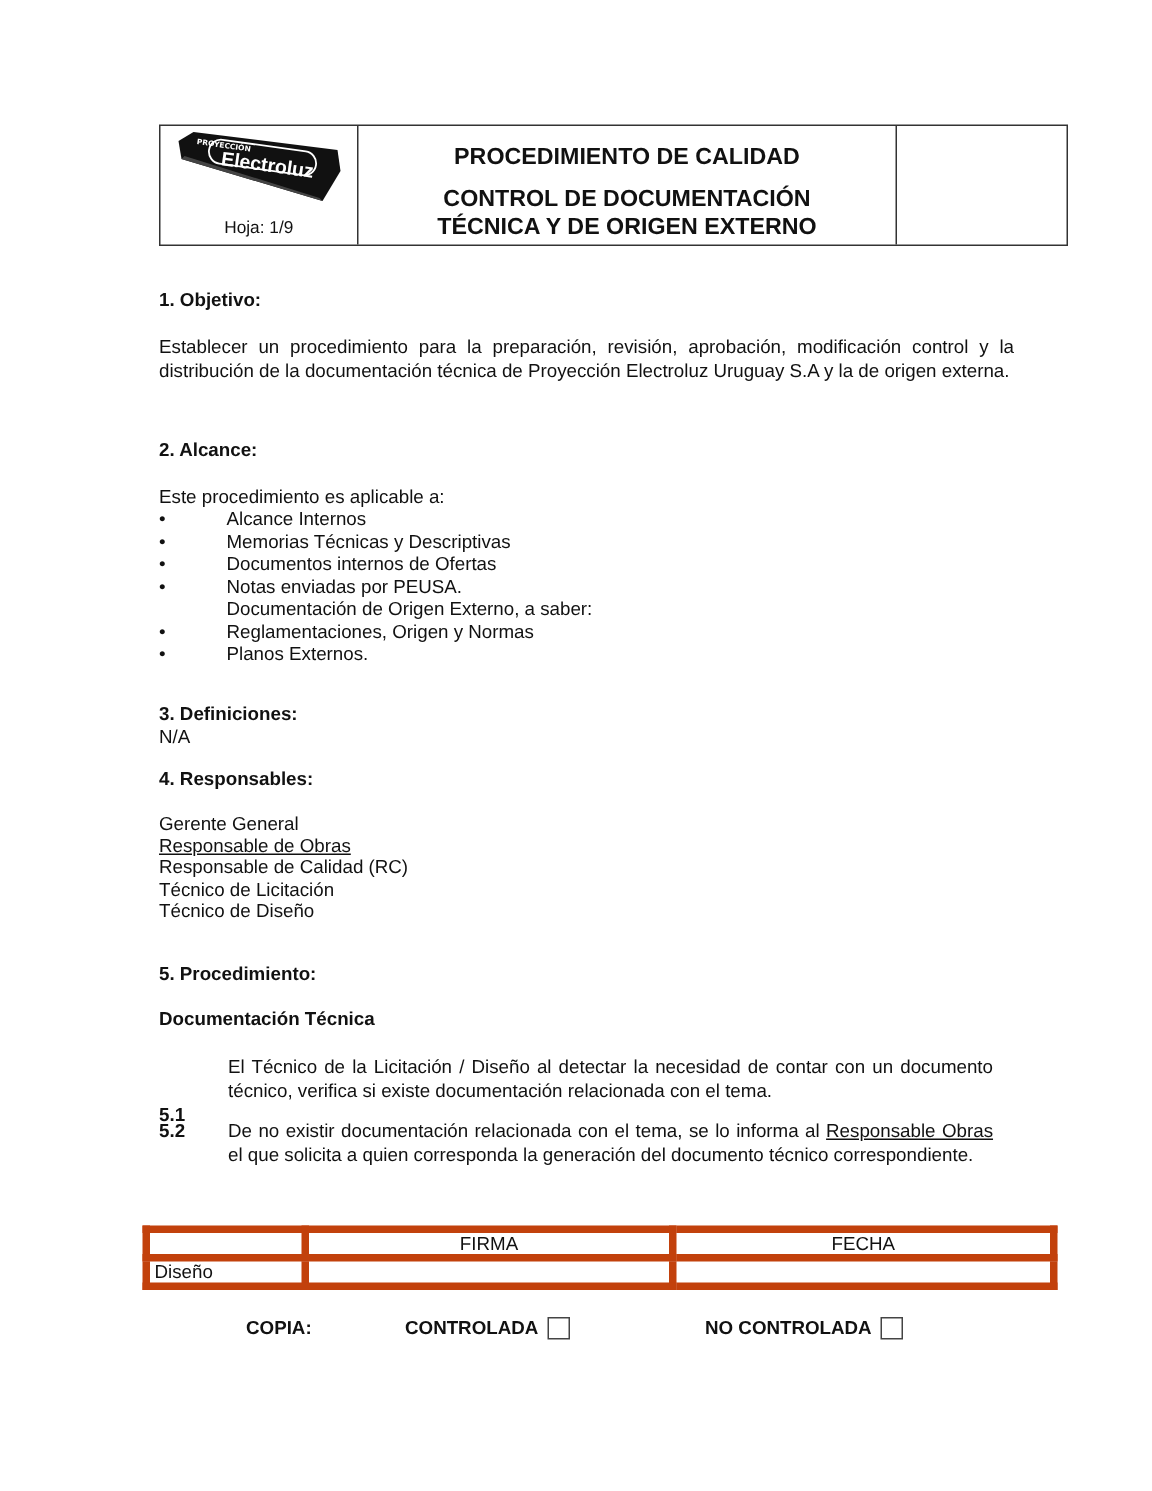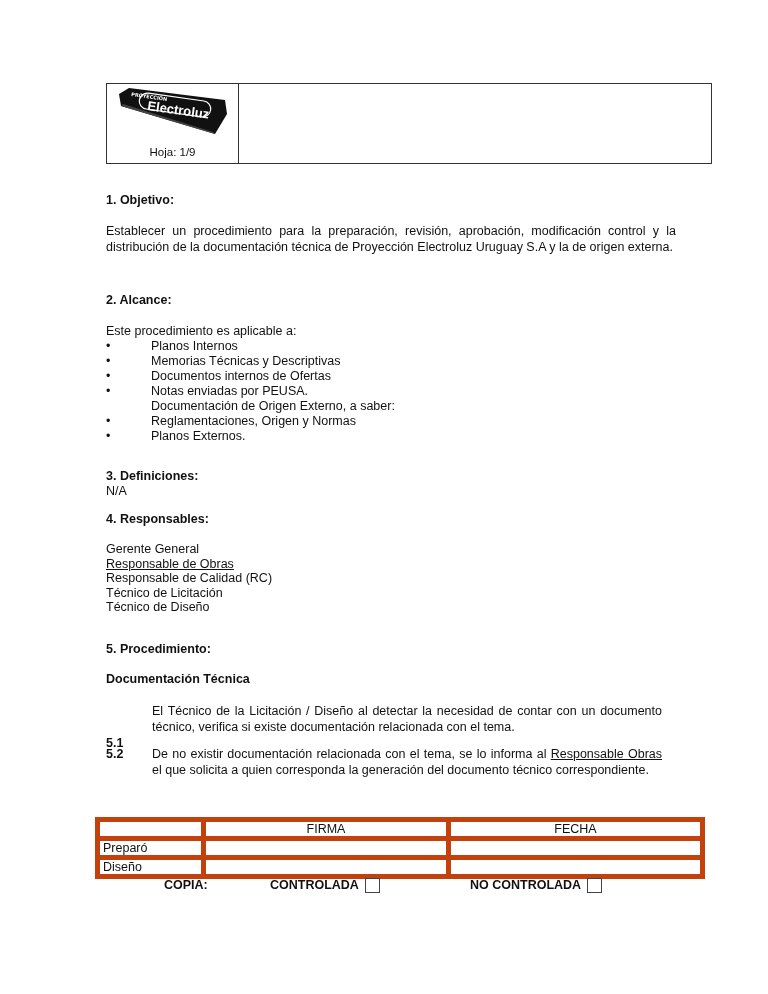--- a/index.html
+++ b/index.html
@@ -37,30 +37,37 @@
   <div class="c1">
     <svg class="logo" viewBox="0 0 112 46">
       <polygon points="2,6 12,0 108,12 110,26 98,46 4,18" fill="#111"></polygon>
       <polygon points="4,18 98,46 96,44 6,16" fill="#444"></polygon>
       <rect x="22" y="9" width="72" height="16" rx="8" ry="8" transform="rotate(8 58 17)" fill="none" stroke="#fff" stroke-width="1.2"></rect>
       <text x="14" y="8" font-size="5" fill="#fff" font-family="DejaVu Sans, sans-serif" font-weight="bold" transform="rotate(8 14 8)">PROYECCIÓN</text>
       <text x="30" y="22" font-size="13" fill="#fff" font-family="Liberation Sans, sans-serif" font-weight="bold" transform="rotate(8 30 22)">Electroluz</text>
     </svg>
     <div class="hoja">Hoja: 1/9</div>
   </div>
+  <div class="c2">
+    <div class="t1">PROCEDIMIENTO DE CALIDAD</div>
+    <div class="t2">
+      <div>CONTROL DE DOCUMENTACIÓN</div>
+      <div>TÉCNICA Y DE ORIGEN EXTERNO</div>
+    </div>
+  </div>
 </div>
 
 <div class="abs h" style="left:106px; top:193px;">1. Objetivo:</div>
 <div class="abs p just" style="left:106px; top:224px; width:570px;">Establecer un procedimiento para la preparación, revisión, aprobación, modificación control y la distribución de la documentación técnica de Proyección Electroluz Uruguay S.A y la de origen externa.</div>
 
 <div class="abs h" style="left:106px; top:293px;">2. Alcance:</div>
 <div class="abs p" style="left:106px; top:324px;">Este procedimiento es aplicable a:</div>
 
 <div class="bul" style="top:339px;">•</div>
-<div class="bultxt" style="top:339px;">Planos Internos</div>
+<div class="bultxt" style="top:339px;">Alcance Internos</div>
 <div class="bul" style="top:354px;">•</div>
 <div class="bultxt" style="top:354px;">Memorias Técnicas y Descriptivas</div>
 <div class="bul" style="top:369px;">•</div>
 <div class="bultxt" style="top:369px;">Documentos internos de Ofertas</div>
 <div class="bul" style="top:384px;">•</div>
 <div class="bultxt" style="top:384px;">Notas enviadas por PEUSA.</div>
 <div class="bultxt" style="top:399px;">Documentación de Origen Externo, a saber:</div>
 <div class="bul" style="top:414px;">•</div>
 <div class="bultxt" style="top:414px;">Reglamentaciones, Origen y Normas</div>
 <div class="bul" style="top:429px;">•</div>
@@ -86,25 +93,20 @@
 <div class="abs p just" style="left:152px; top:747px; width:510px;"><span>De no existir documentación relacionada con el tema, se lo informa al </span><span class="u">Responsable Obras</span><span> el que solicita a quien  corresponda la generación del documento técnico correspondiente.</span></div>
 
 <table class="sig">
   <tbody>
       <tr>
     <td style="width:95px;"></td>
     <td style="width:234px; text-align:center;">FIRMA</td>
     <td style="width:243px; text-align:center;">FECHA</td>
   </tr>
   <tr>
-    <td>Preparó</td>
-    <td></td>
-    <td></td>
-  </tr>
-  <tr>
     <td>Diseño</td>
     <td></td>
     <td></td>
   </tr>
 </tbody>
   </table>
 
 <div class="copia" style="left:164px;">COPIA:</div>
 <div class="copia" style="left:270px;">
   <span>CONTROLADA</span><span class="box"></span>

